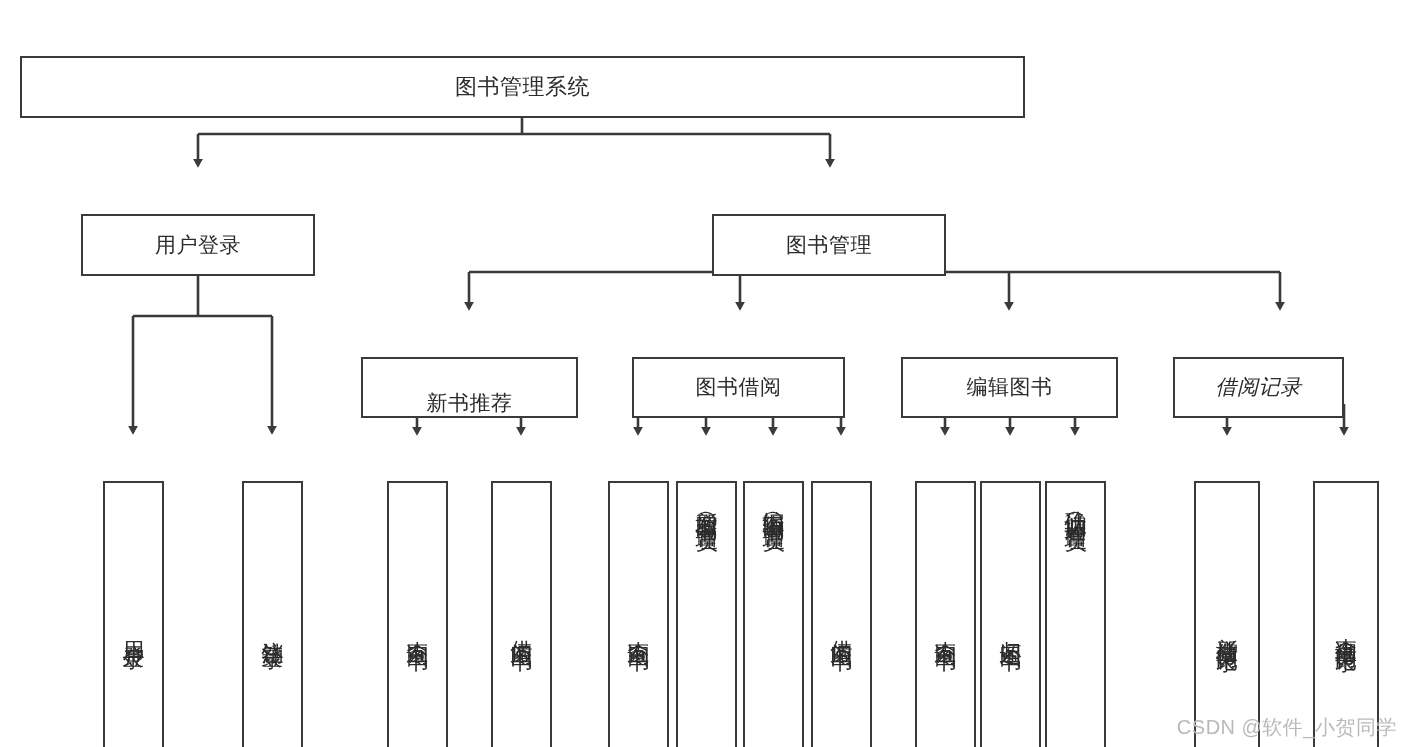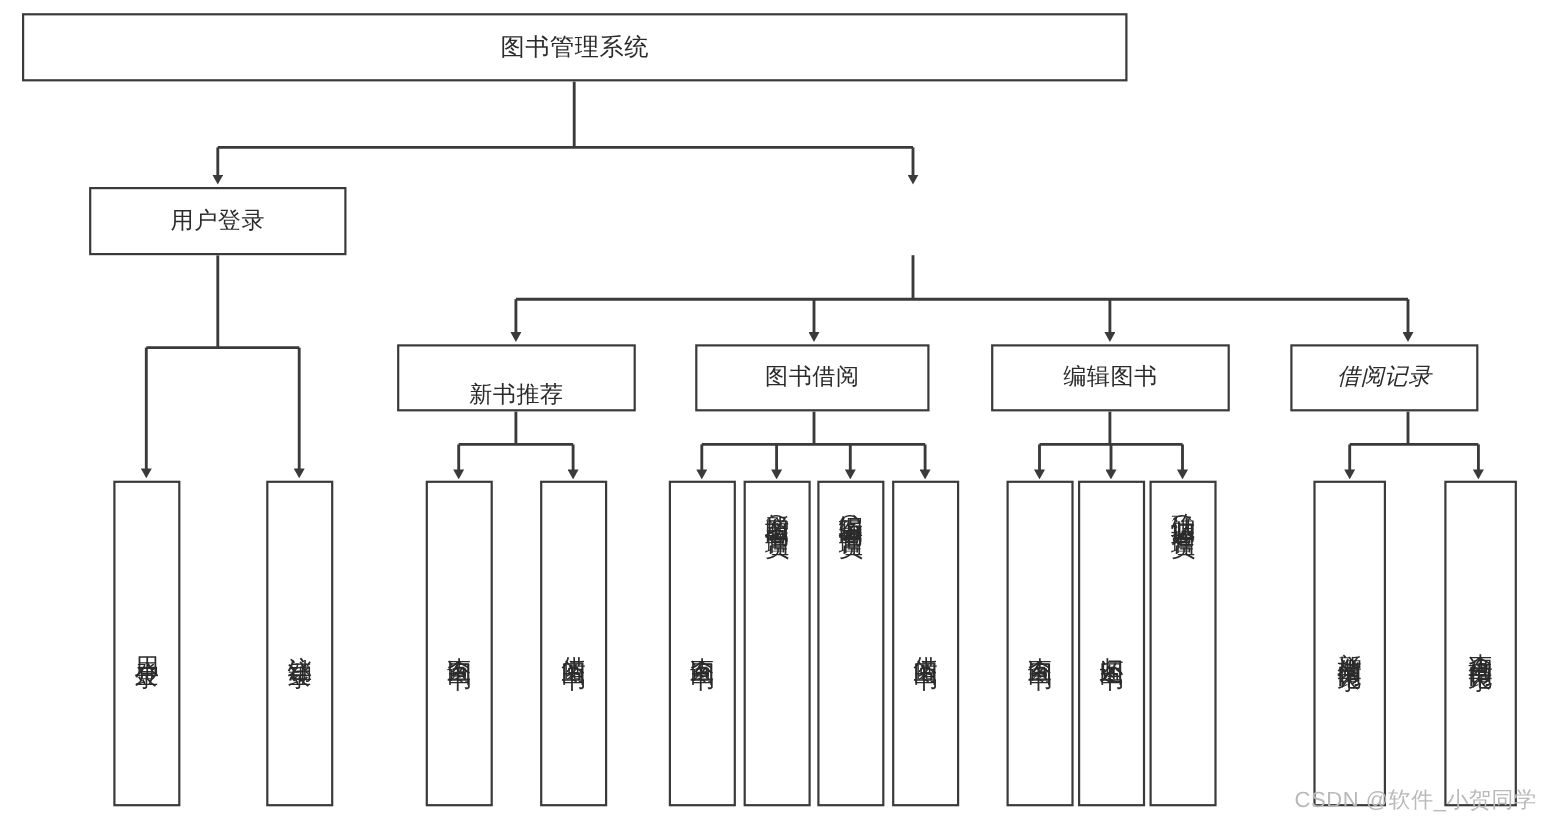--- a/index.html
+++ b/index.html
@@ -26,20 +26,21 @@
   }
   .node {
     position: absolute;
     box-sizing: border-box;
     background: #ffffff;
     border: 2px solid #3a3a3a;
     display: flex;
     align-items: center;
     justify-content: center;
     color: #2b2b2b;
+    margin-top: 44px;
   }
   .node .label {
     display: block;
     text-align: center;
     line-height: 1.18;
   }
   .node.horiz .label {
     font-size: 21px;
     letter-spacing: 0.5px;
     white-space: nowrap;
@@ -129,20 +130,23 @@
   </svg>
 
   <div class="node horiz root" style="left:20px; top:12px; width:1005px; height:62px;">
     <span class="label">图书管理系统</span>
   </div>
 
   <div class="node horiz" style="left:81px; top:170px; width:234px; height:62px;">
     <span class="label">用户登录</span>
   </div>
 
+  <div class="node horiz" style="left:712px; top:170px; width:234px; height:62px;">
+    <span class="label">图书管理</span>
+  </div>
 
   <div class="node horiz" style="left:361px; top:313px; width:217px; height:61px;align-items:flex-end;">
     <span class="label">新书推荐</span>
   </div>
 
   <div class="node horiz" style="left:632px; top:313px; width:213px; height:61px;">
     <span class="label">图书借阅</span>
   </div>
 
   <div class="node horiz" style="left:901px; top:313px; width:217px; height:61px;">

